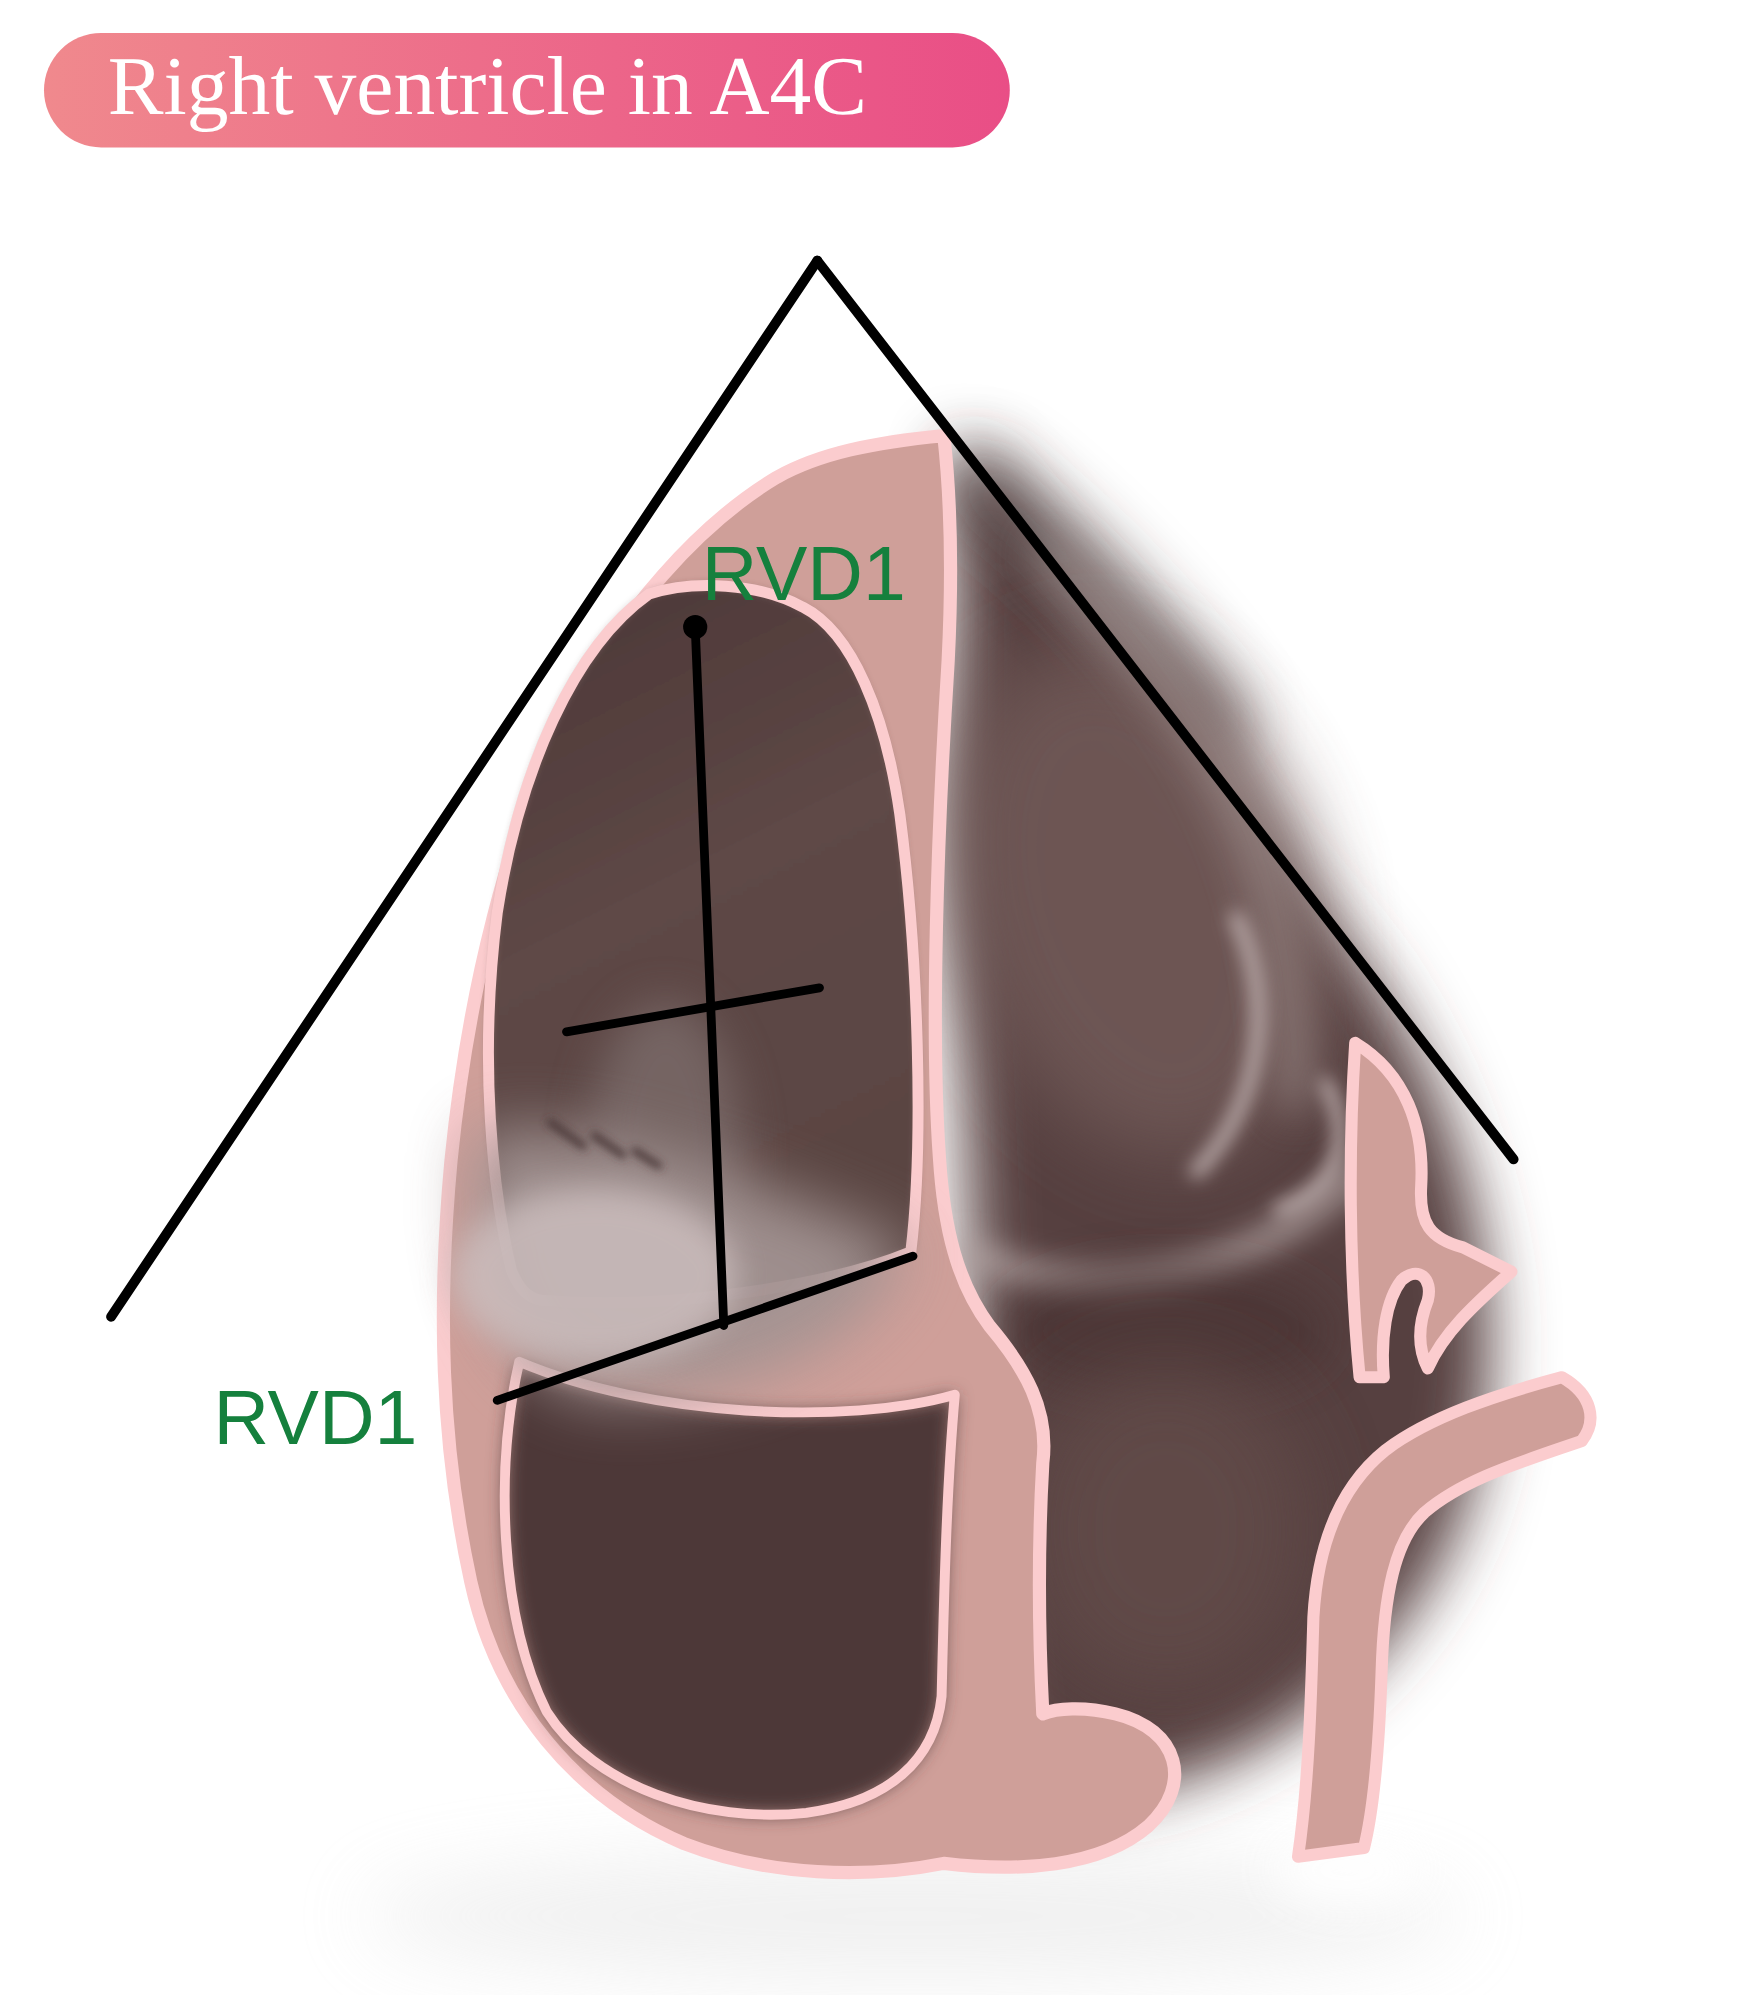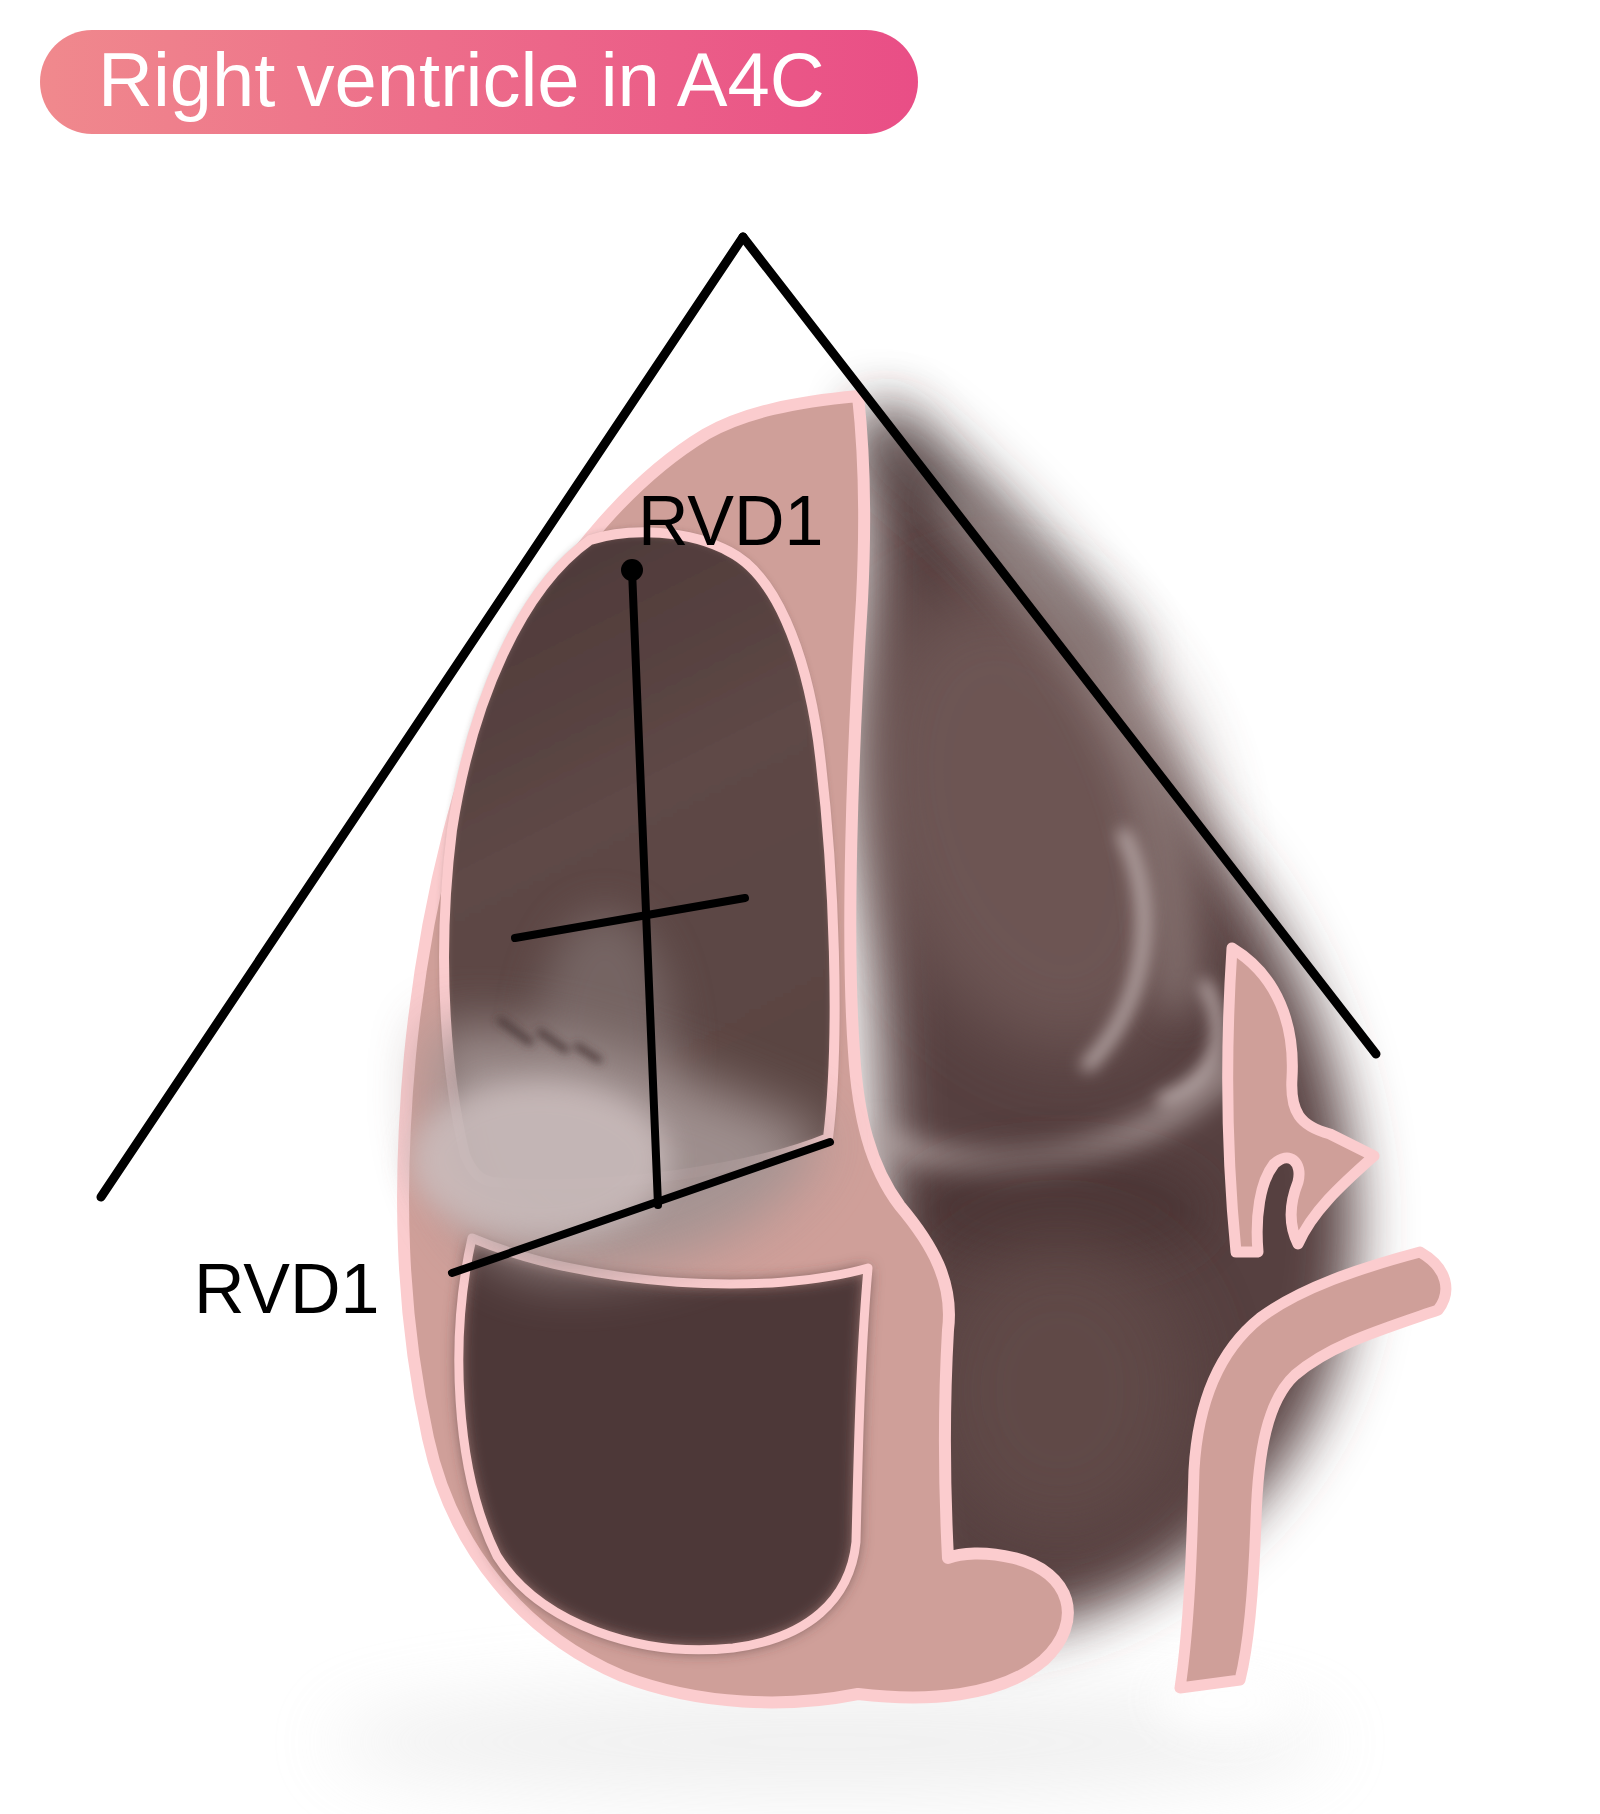--- a/index.html
+++ b/index.html
@@ -11,23 +11,24 @@
   .badge{
     position:absolute;left:40px;top:30px;width:878px;height:104px;
     border-radius:52px;
     background:linear-gradient(90deg,#f0898d 0%,#ed6d8a 45%,#e94e86 100%);
     display:flex;align-items:center;
     box-sizing:border-box;padding-left:58px;padding-bottom:6px;
   }
   .badge span{
     color:#ffffff;font-size:76px;font-weight:400;letter-spacing:0px;
     white-space:nowrap;
+    font-family:Liberation Serif, serif;
   }
   .meas-label{
-    position:absolute;color:#000000;font-size:70px;font-weight:400;
+    position:absolute;color:#15803d;font-size:70px;font-weight:400;
     line-height:1;white-space:nowrap;
   }
   #label-apex{left:638px;top:486px;}
   #label-mid{left:248px;top:906px;}
   #label-basal{left:194px;top:1254px;}
 </style>
 </head>
 <body>
 
 <div class="stage">

